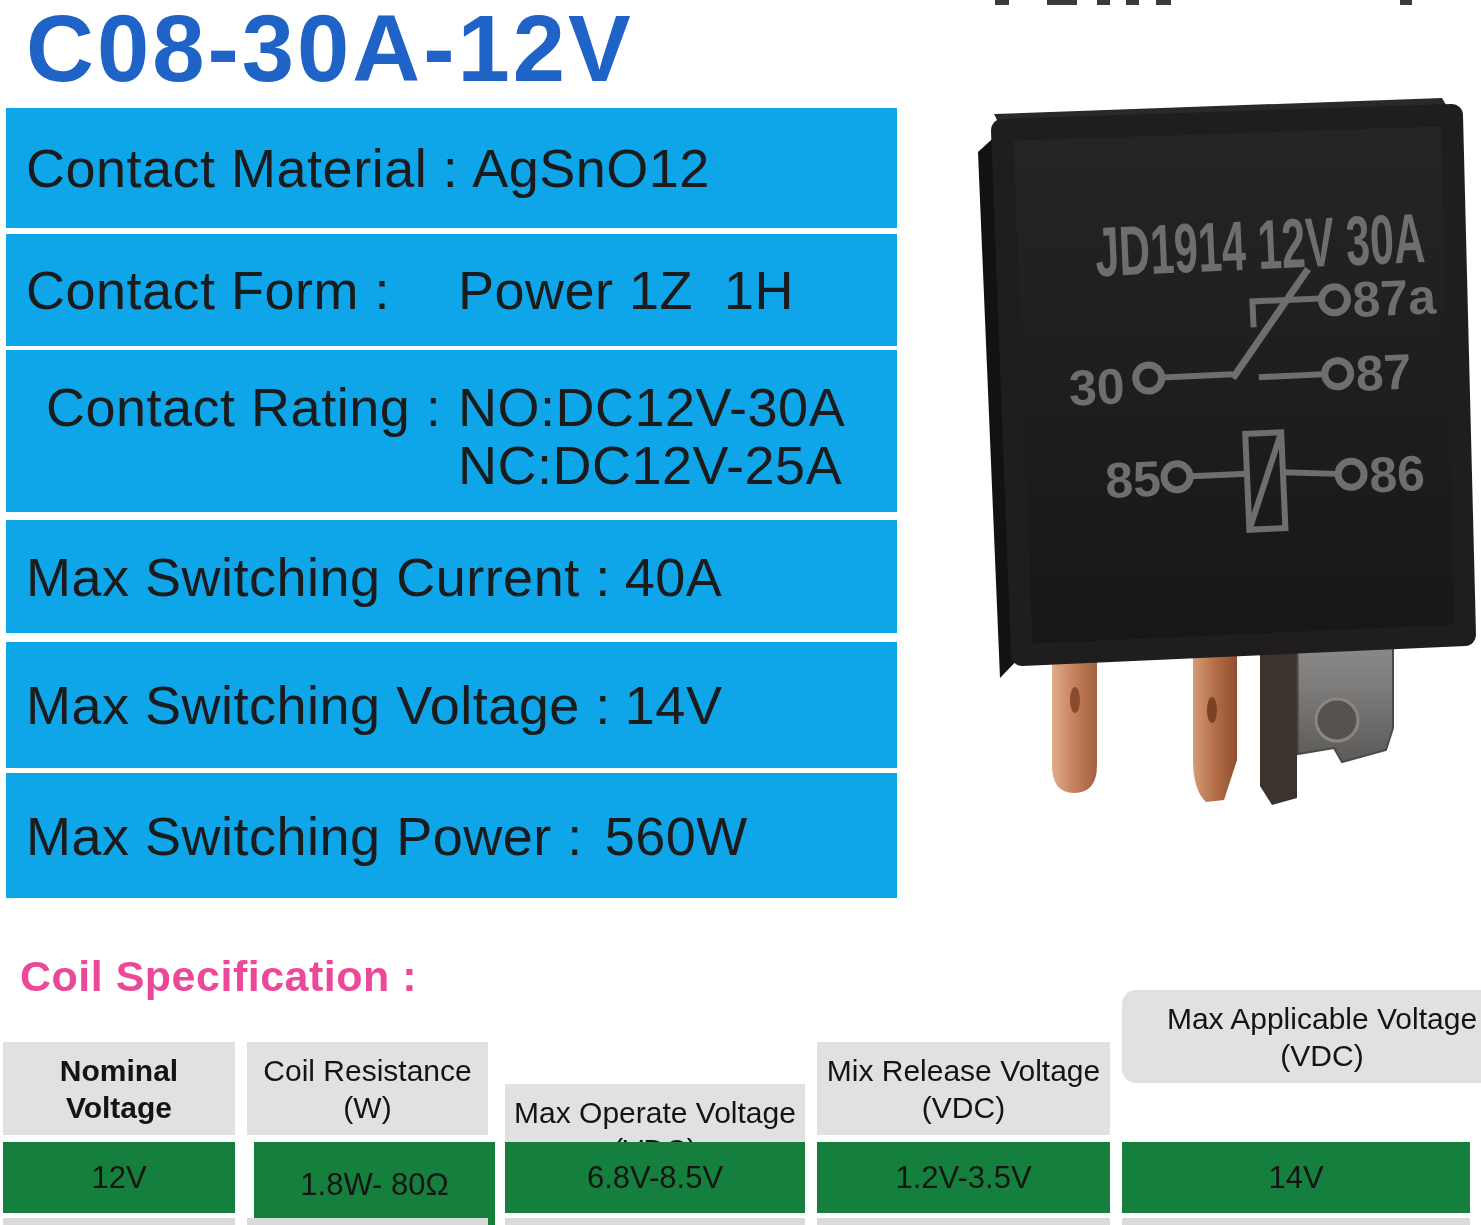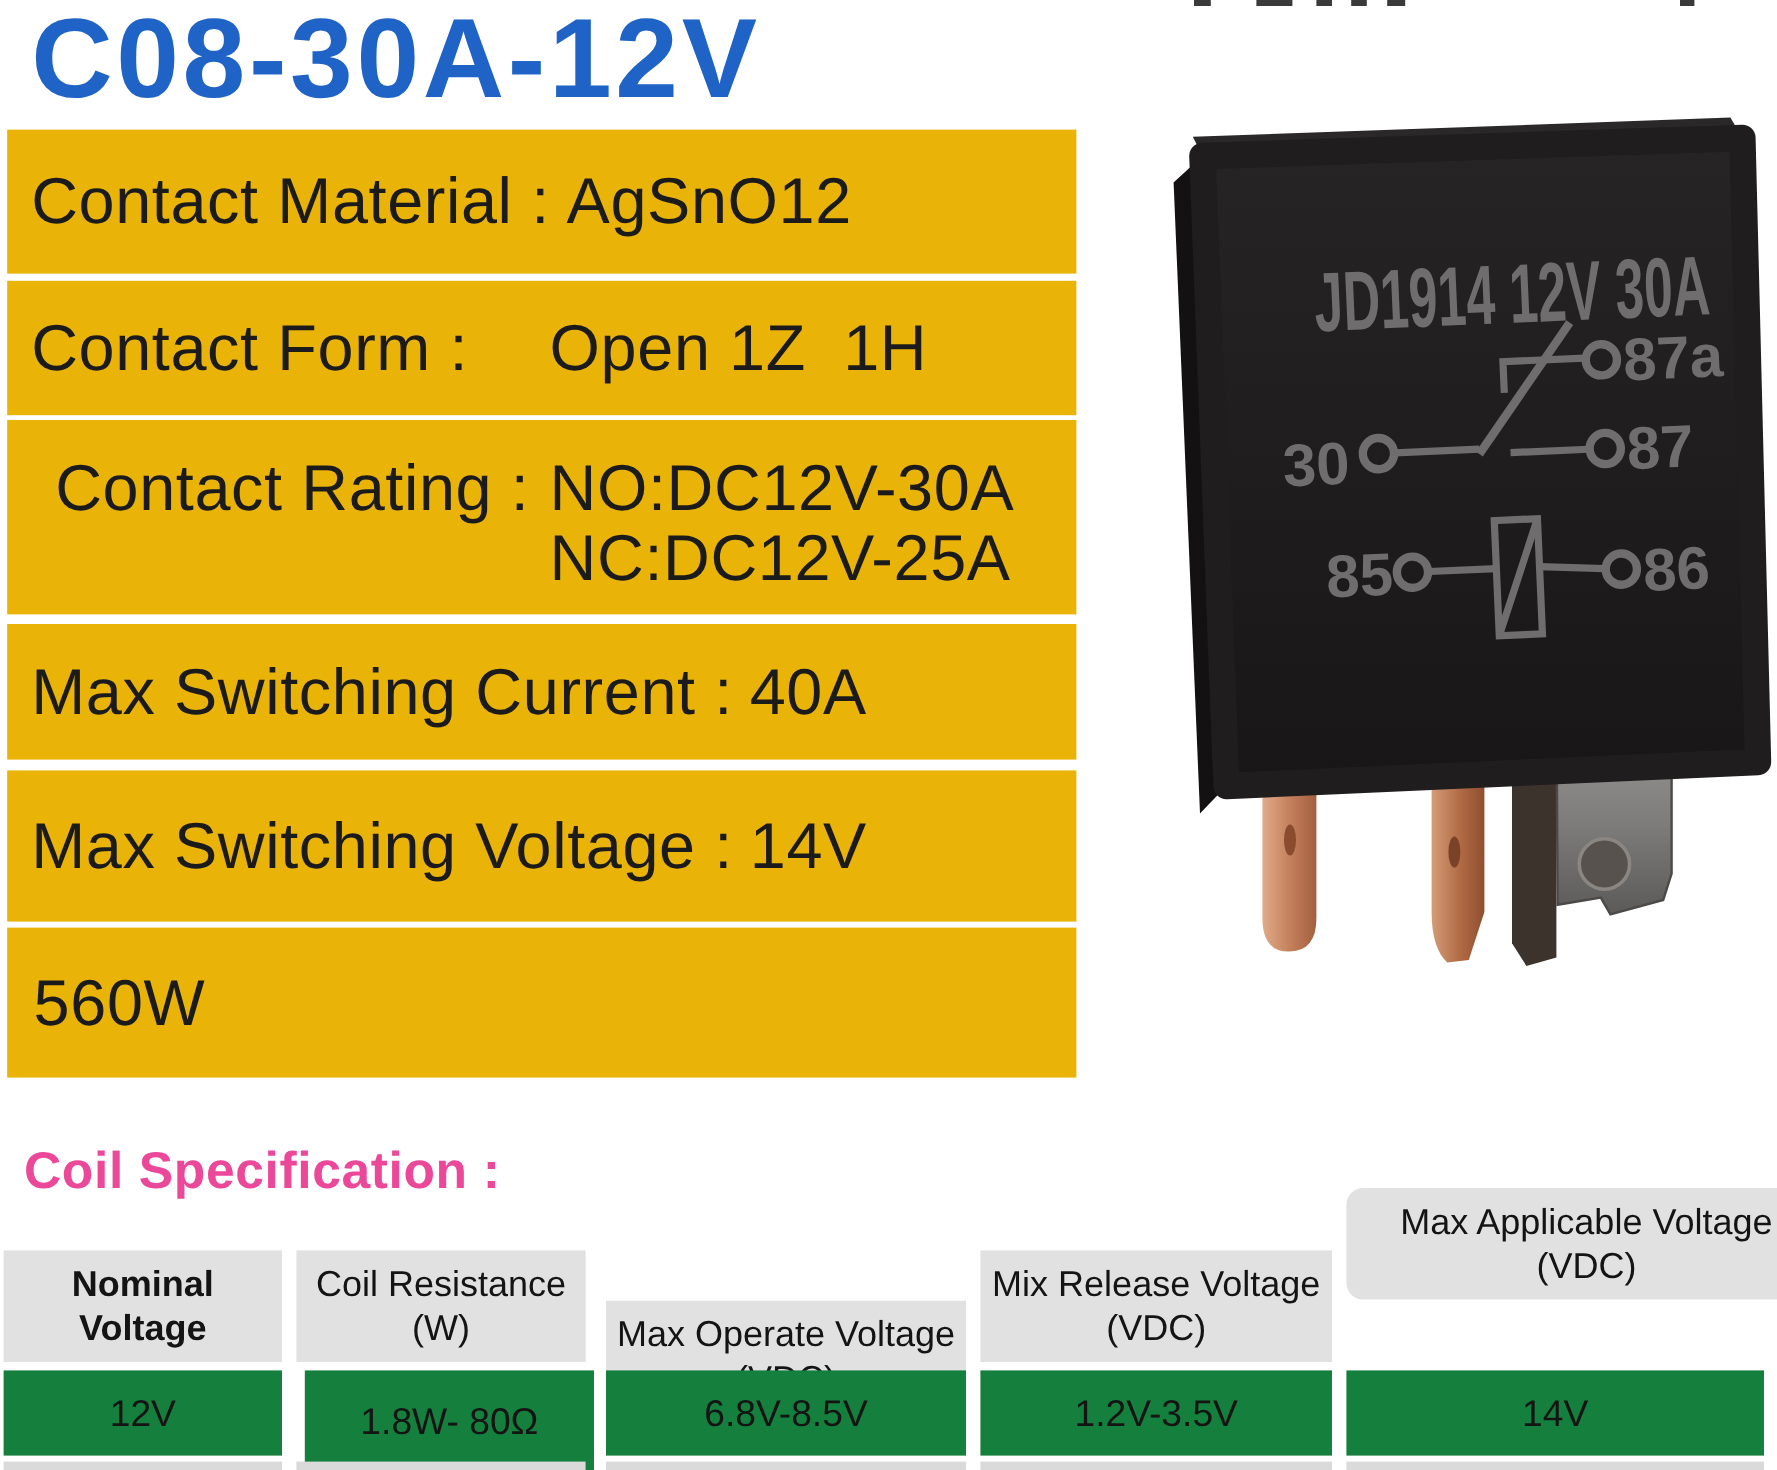--- a/index.html
+++ b/index.html
@@ -7,21 +7,21 @@
           font-family:"Liberation Sans", sans-serif;color:#1b1b1b;}
 
   
   .frag{position:absolute;top:0;height:5px;background:#3a3a3a;}
 
   
   #title{position:absolute;left:26px;top:0px;font-size:94px;font-weight:bold;
          letter-spacing:3px;color:#2063c6;line-height:98px;white-space:pre;}
 
   
-  .spec-row{position:absolute;left:6px;width:891px;background:#eab308;
+  .spec-row{position:absolute;left:6px;width:891px;background:#0ea5e9;
             font-size:54px;letter-spacing:0.5px;color:#1b1b1b;}
   .spec-row.flexc{display:flex;align-items:center;}
   .spec-row .lbl{margin-left:20px;white-space:pre;}
   .spec-row .inline-val{margin-left:14px;white-space:pre;}
   .spec-row .inline-val.wide{margin-left:22px;}
   .abs-val{position:absolute;left:452px;top:50%;transform:translateY(-50%);white-space:pre;}
   #row-rating .lbl{position:absolute;left:20px;top:26px;}
   #row-rating .rv{position:absolute;left:452px;white-space:pre;}
   #row-rating .rv.v1{top:26px;}
   #row-rating .rv.v2{top:84px;}
@@ -58,40 +58,41 @@
 
   <div id="title">C08-30A-12V</div>
 
   <div class="spec-row flexc" style="top:108px;height:120px;">
     <span class="lbl">Contact Material :</span>
     <span class="inline-val">AgSnO12</span>
   </div>
 
   <div class="spec-row flexc" style="top:234px;height:112px;">
     <span class="lbl">Contact Form :</span>
-    <span class="abs-val">Open 1Z  1H</span>
+    <span class="abs-val">Power 1Z  1H</span>
   </div>
 
   <div class="spec-row" id="row-rating" style="top:350px;height:162px;">
     <span class="lbl">Contact Rating :</span>
     <span class="rv v1">NO:DC12V-30A</span>
     <span class="rv v2">NC:DC12V-25A</span>
   </div>
 
   <div class="spec-row flexc" style="top:520px;height:113px;">
     <span class="lbl">Max Switching Current :</span>
     <span class="inline-val">40A</span>
   </div>
 
   <div class="spec-row flexc" style="top:642px;height:126px;">
     <span class="lbl">Max Switching Voltage :</span>
     <span class="inline-val">14V</span>
   </div>
 
   <div class="spec-row flexc" style="top:773px;height:125px;">
+    <span class="lbl">Max Switching Power :</span>
     <span class="inline-val wide">560W</span>
   </div>
 
   <svg id="relay-svg" width="541" height="800" viewBox="0 0 541 800">
     <defs>
       <linearGradient id="g-body" x1="0" y1="0" x2="0" y2="1">
         <stop offset="0" stop-color="#272425"></stop>
         <stop offset="1" stop-color="#191617"></stop>
       </linearGradient>
       <linearGradient id="g-cu1" x1="0" y1="0" x2="1" y2="0">

